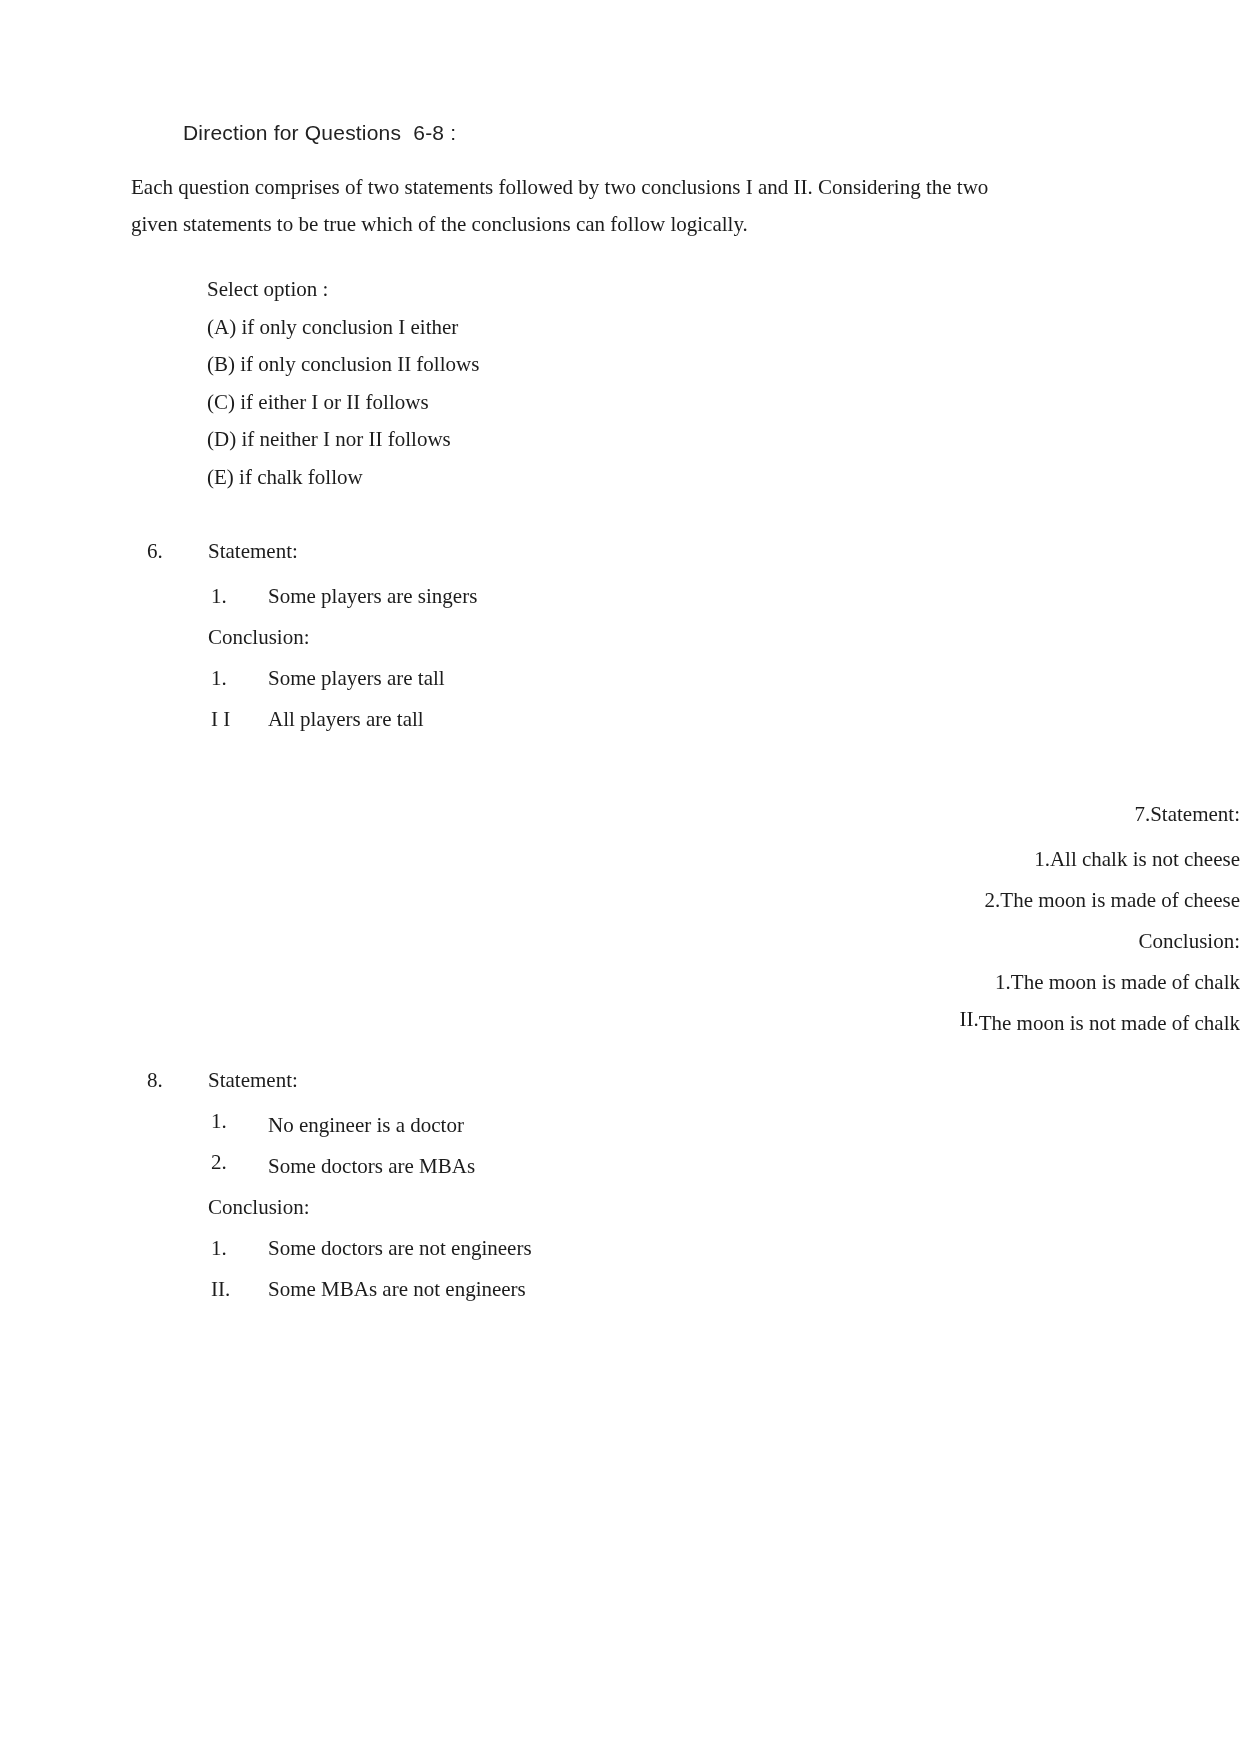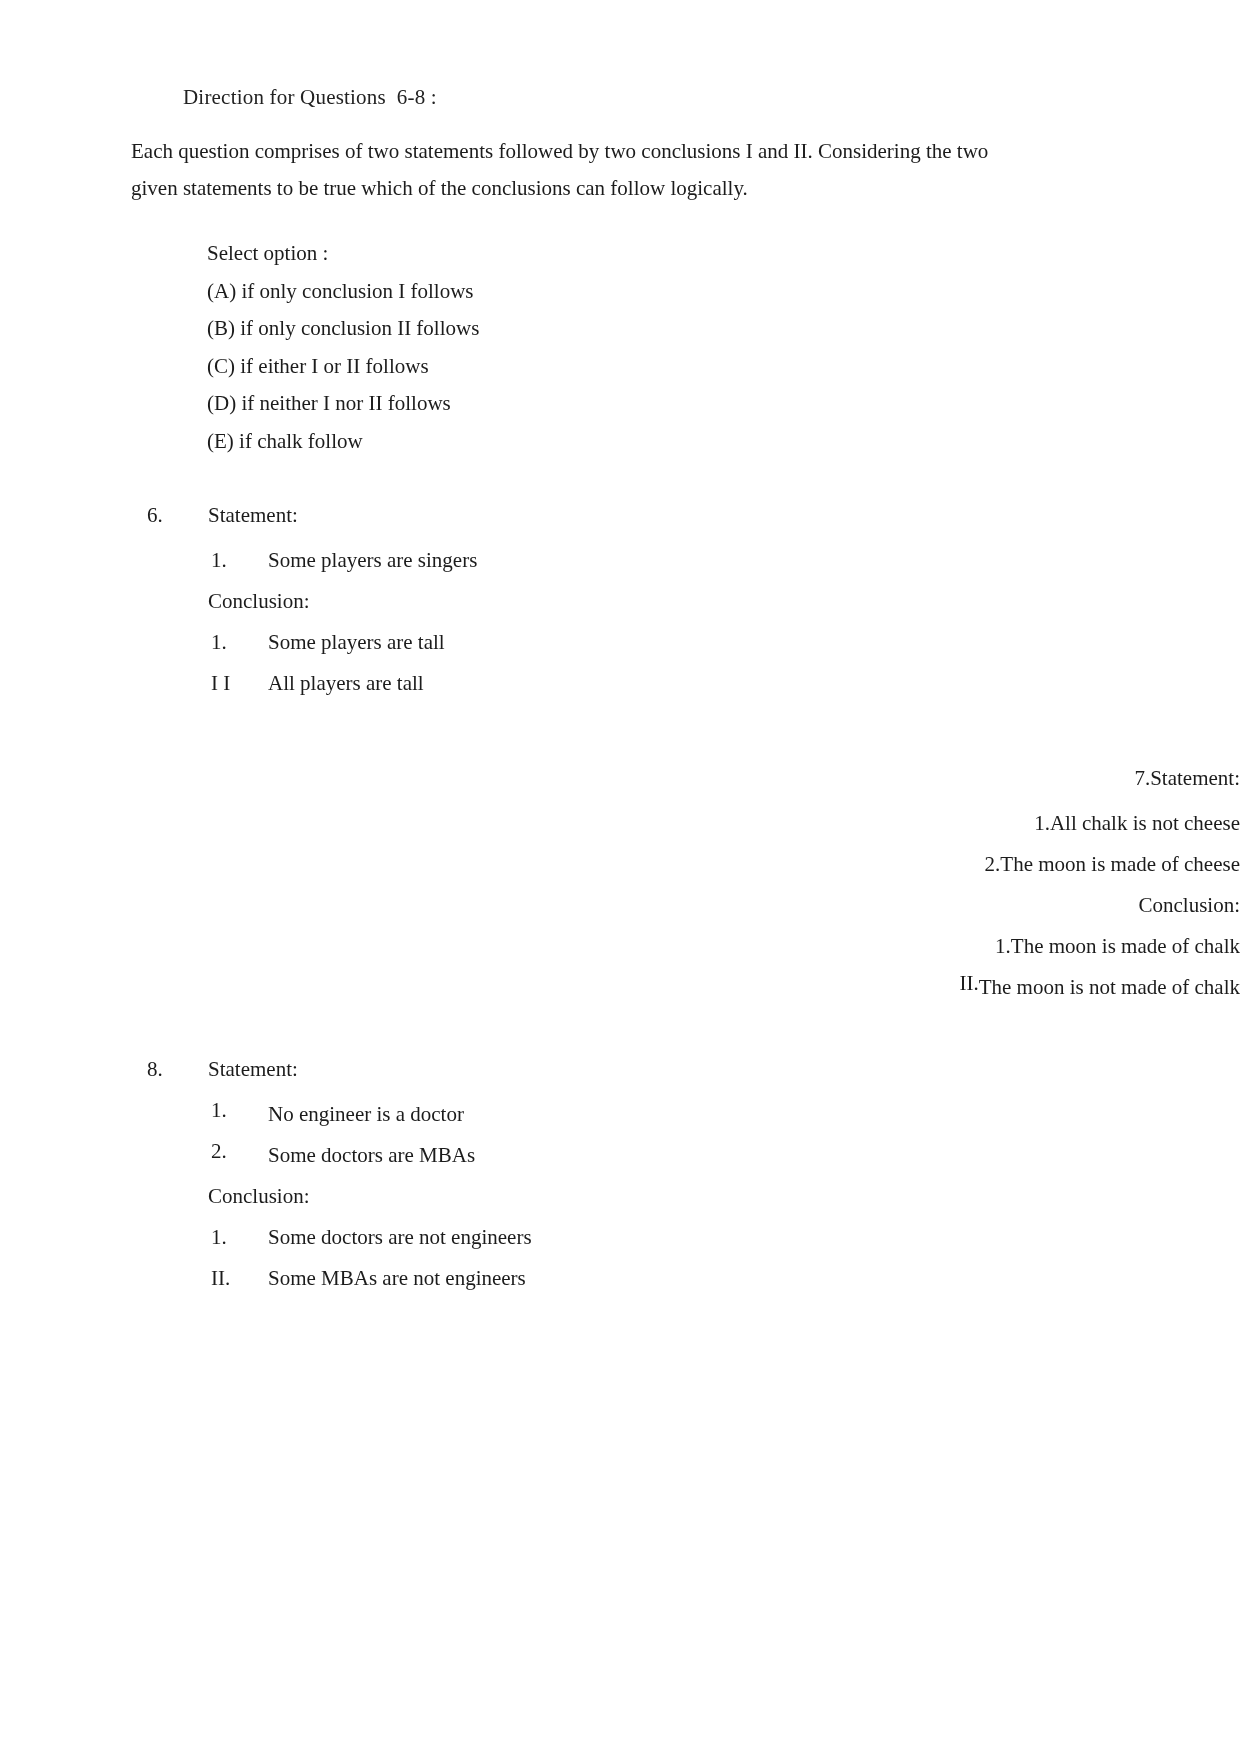--- a/index.html
+++ b/index.html
@@ -9,23 +9,23 @@
   }
   body {
     width: 1240px;
     height: 1753px;
     position: relative;
     font-family: "Liberation Serif", serif;
     color: #1c1c1c;
     overflow: hidden;
   }
   .page-title {
-    padding-top: 84px;
+    padding-top: 120px;
     margin-left: 183px;
-    font-family: Liberation Serif, serif;
+    font-family: Liberation Sans, sans-serif;
     font-size: 21px;
     line-height: 26px;
     color: #222222;
     white-space: pre-wrap;
     letter-spacing: 0.2px;
   }
   .intro {
     margin: 23px 60px 6px 131px;
     font-size: 21px;
   }
@@ -39,21 +39,21 @@
   }
   .select-line {
     line-height: 37.5px;
     white-space: nowrap;
   }
   .question {
     font-size: 21px;
   }
   .question.q6 { margin-top: 39px; }
   .question.q7 { margin-top: 62px; text-align: right; }
-  .question.q8 { margin-top: 49px; }
+  .question.q8 { margin-top: 24px; }
   .q-row {
     line-height: 33px;
     white-space: nowrap;
   }
   .q-header { margin-bottom: 12px; }
   .q-item, .q-sublabel { margin-bottom: 8px; }
   .q-num {
     display: inline-block;
     margin-left: 147px;
     width: 61px;
@@ -87,21 +87,21 @@
 
   <div class="page-title">Direction for Questions  6-8 :</div>
 
   <div class="intro">
     <div class="intro-line">Each question comprises of two statements followed by two conclusions I and II. Considering the two</div>
     <div class="intro-line">given statements to be true which of the conclusions can follow logically.</div>
   </div>
 
   <div class="select-block">
     <div class="select-line">Select option :</div>
-    <div class="select-line">(A) if only conclusion I follows</div>
+    <div class="select-line">(A) if only conclusion I either</div>
     <div class="select-line">(B) if only conclusion II follows</div>
     <div class="select-line">(C) if either I or II follows</div>
     <div class="select-line">(D) if neither I nor II follows</div>
     <div class="select-line">(E) if chalk follow</div>
   </div>
 
   <section class="question q6">
     <div class="q-row q-header">
       <span class="q-num">6.</span><span class="q-label">Statement:</span>
     </div>

